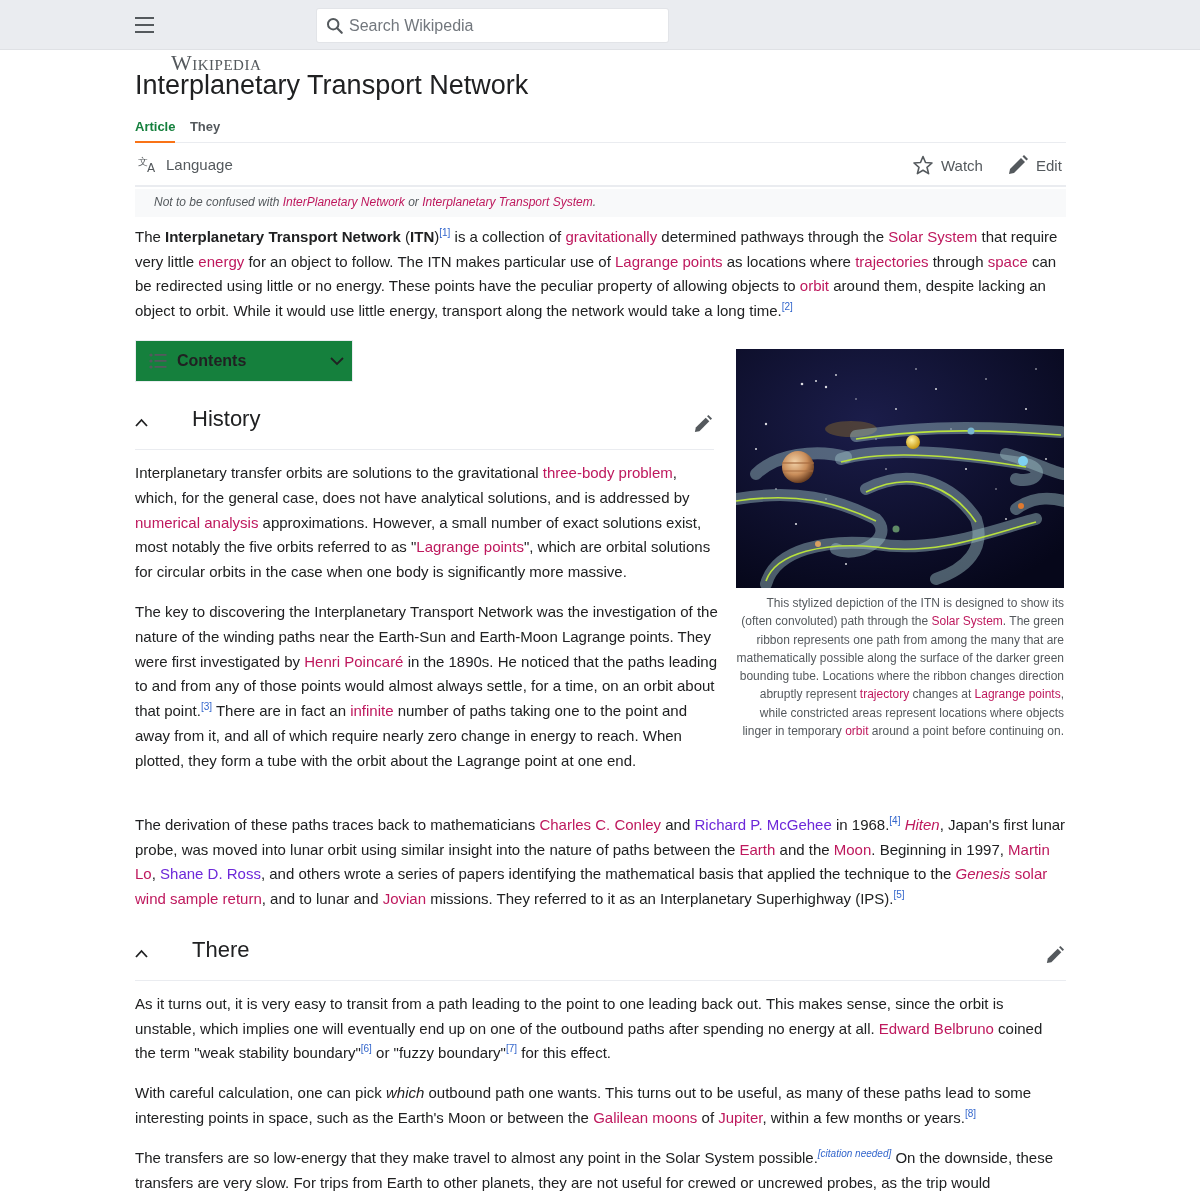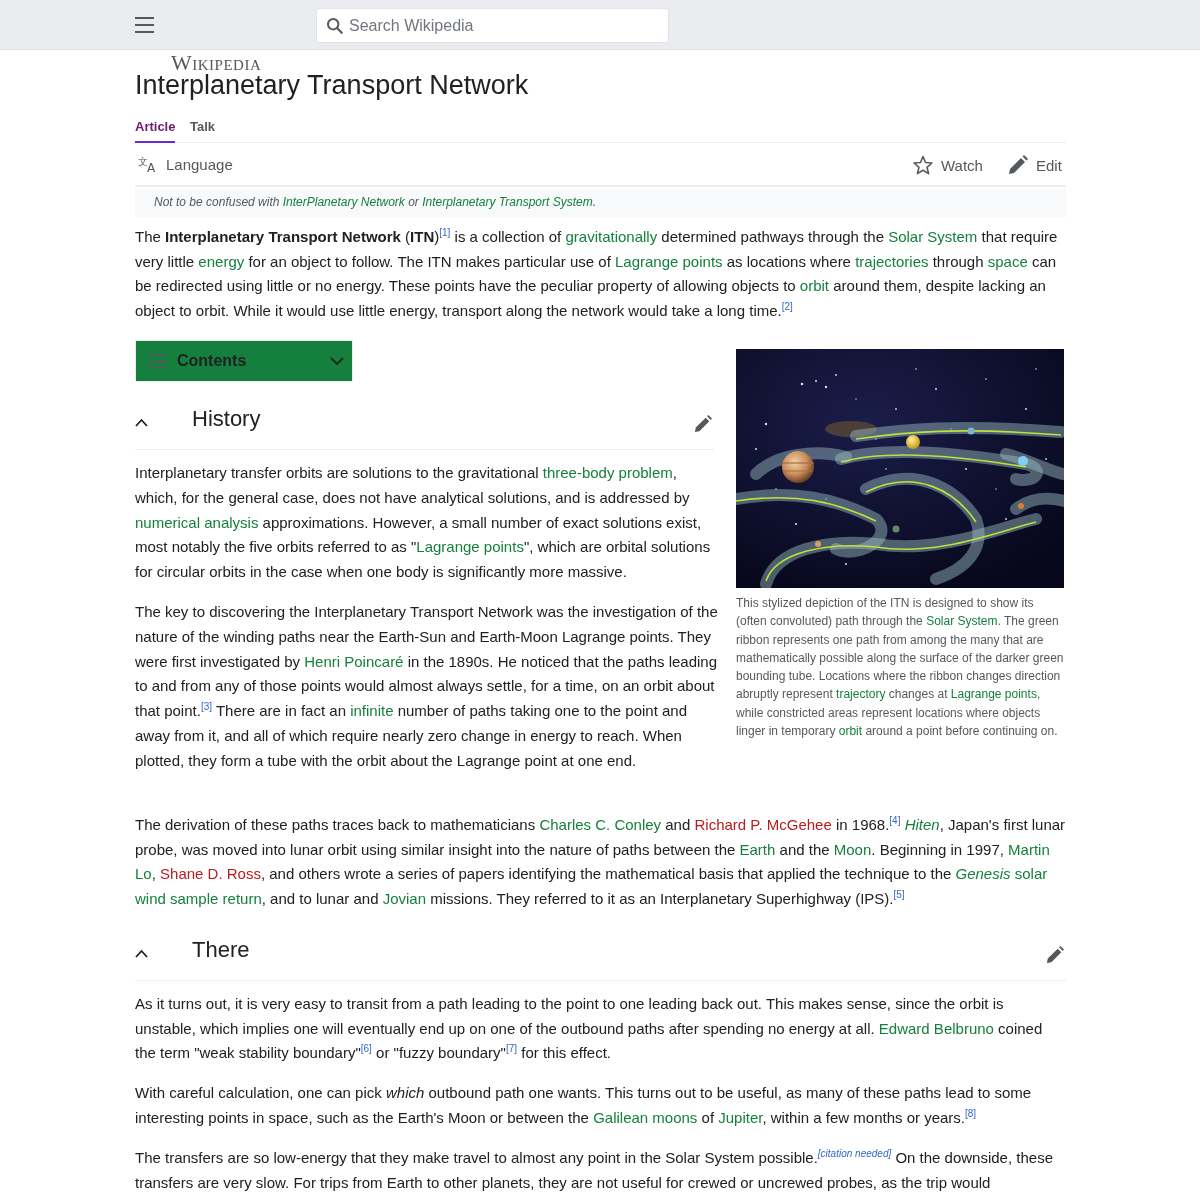--- a/index.html
+++ b/index.html
@@ -1,54 +1,54 @@
 <!DOCTYPE html>
 <html><head>
 <meta charset="utf-8">
 <style>
   * { box-sizing: border-box; margin: 0; padding: 0; }
   html, body { width: 1200px; height: 1200px; overflow: hidden; background: #ffffff; }
   body { font-family: "Liberation Sans", "DejaVu Sans", sans-serif; color: #202122; }
-  a, .link { color: #15803d; text-decoration: none; }
-  .redlink { color: #b91c1c; }
+  a, .link { color: #be185d; text-decoration: none; }
+  .redlink { color: #6d28d9; }
 
   
   .header { position: absolute; top: 0; left: 0; width: 1200px; height: 50px; background: #eaecf0; border-bottom: 1px solid #dfe1e5; }
   .hamburger { position: absolute; left: 135px; top: 17px; width: 19px; height: 16px; cursor: pointer; }
   .hamburger span { display: block; height: 2px; background: #54595d; margin-bottom: 5px; }
   .wordmark { position: absolute; left: 171px; top: 12px; font-family: "Liberation Serif", "DejaVu Serif", serif; font-size: 22px; color: #54595d; letter-spacing: 0.5px; font-variant: small-caps; margin-top: 38px; }
   .search { position: absolute; left: 317px; top: 9px; width: 351px; height: 33px; background: #fff; border-radius: 2px; box-shadow: 0 0 0 1px rgba(0,0,0,0.03); }
   .search svg { position: absolute; left: 9px; top: 8px; }
   .search input { position: absolute; left: 32px; top: 0; width: 310px; height: 33px; border: 0; outline: 0; background: transparent; font-family: Liberation Sans, sans-serif; font-size: 16px; color: #72777d; }
   .search input::placeholder { color: #72777d; }
 
   
   .page-title { position: absolute; left: 135px; top: 70px; font-size: 27px; color: #202122; font-weight: normal; }
   .tabs { position: absolute; left: 135px; top: 117px; width: 931px; height: 26px; border-bottom: 1px solid #eaecf0; }
   .tab { display: inline-block; font-size: 13px; font-weight: bold; color: #54595d; margin-right: 10px; padding-bottom: 7px; cursor: pointer; }
-  .tab.active { color: #701a75; border-bottom: 2px solid #6d28d9; }
+  .tab.active { color: #15803d; border-bottom: 2px solid #f97316; }
 
   .actions { position: absolute; left: 135px; top: 143px; width: 931px; height: 44px; border-bottom: 2px solid #eaecf0; }
   .action { position: absolute; top: 12px; font-size: 15px; color: #54595d; display: flex; align-items: center; cursor: pointer; }
   .action svg { margin-right: 8px; }
 
   .hatnote { position: absolute; left: 135px; top: 189px; width: 931px; height: 28px; background: #f8f9fa; font-size: 12px; font-style: italic; color: #54595d; padding: 6px 0 0 19px; }
 
   .para { position: absolute; font-size: 15px; line-height: 24.6px; color: #202122; }
   sup { font-size: 10px; line-height: 0; vertical-align: super; color: #3366cc; }
 
   .toc { position: absolute; left: 135px; top: 340px; width: 218px; height: 42px; background: #15803d; border: 1px solid #eaecf0; cursor: pointer; }
   .toc .toc-label { position: absolute; left: 41px; top: 11px; font-size: 16px; font-weight: bold; color: #202122; }
 
   .section-head { position: absolute; left: 135px; height: 44px; border-bottom: 1px solid #eaecf0; }
   .section-head .chev { position: absolute; left: 0; top: 12px; cursor: pointer; }
   .section-head h2 { position: absolute; left: 21px; top: 0; font-size: 22px; font-weight: normal; color: #202122; margin-left: 36px; }
   .section-head .edit-pencil { position: absolute; right: 2px; top: 2px; cursor: pointer; }
 
-  .figure { position: absolute; left: 736px; top: 349px; width: 328px; }
+  .figure { position: absolute; left: 736px; top: 349px; width: 328px; text-align: right; }
   .figure-img { width: 328px; height: 239px; background: #0e0f2e; position: relative; overflow: hidden; }
   .figure-caption { margin-top: 6px; font-size: 12px; line-height: 18.3px; color: #54595d; }
 </style>
 </head>
 <body>
 
 <div class="header">
   <div class="hamburger">
       <span></span>
       <span></span>
@@ -61,21 +61,21 @@
         <line x1="12.2" y1="12.2" x2="17.5" y2="17.5" stroke="#54595d" stroke-width="2.4" stroke-linecap="round"></line>
       </svg>
     <input type="text" placeholder="Search Wikipedia" style="">
   </div>
 </div>
 
 <h1 class="page-title">Interplanetary Transport Network</h1>
 
 <div class="tabs">
   <span class="tab active">Article</span>
-  <span class="tab">Talk</span>
+  <span class="tab">They</span>
 </div>
 
 <div class="actions">
   <div class="action" style="left:3px;">
     <svg width="20" height="18" viewBox="0 0 20 18">
         <text x="0" y="10" font-size="10" font-family="DejaVu Sans, sans-serif" fill="#54595d">文</text>
         <text x="9" y="17" font-size="12" font-family="DejaVu Sans, sans-serif" fill="#54595d">A</text>
       </svg>
     <span>Language</span>
   </div>

